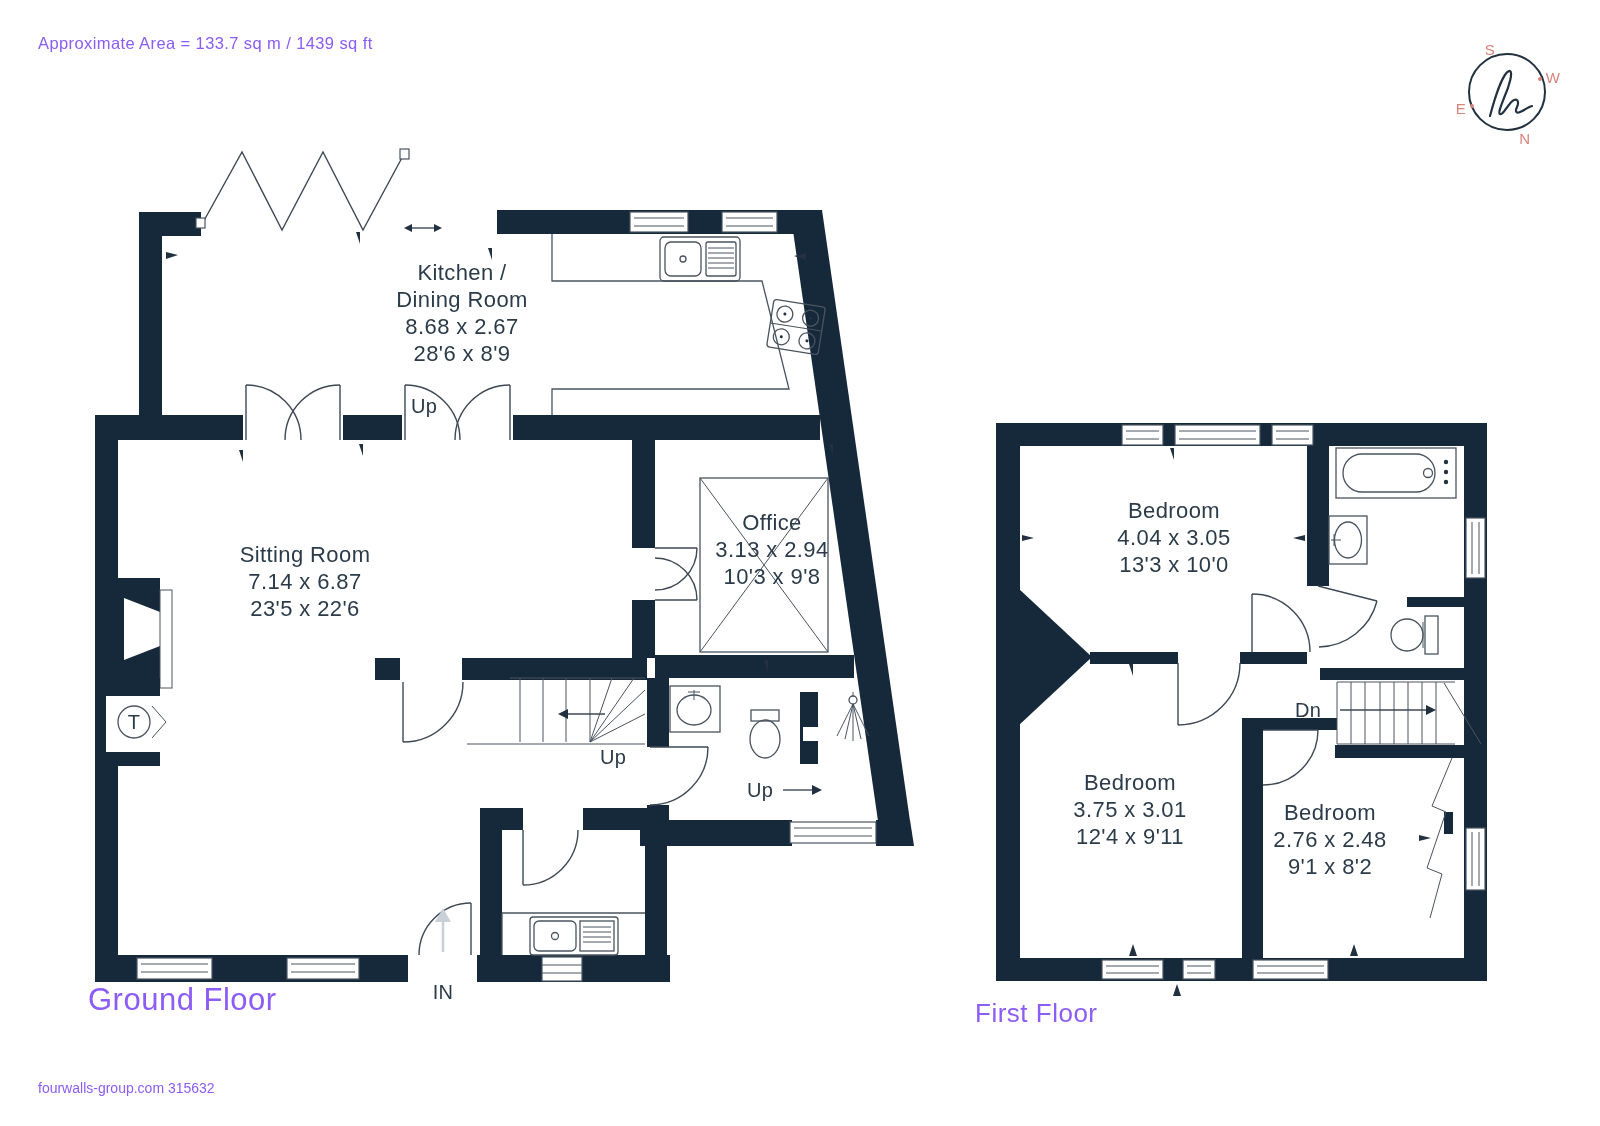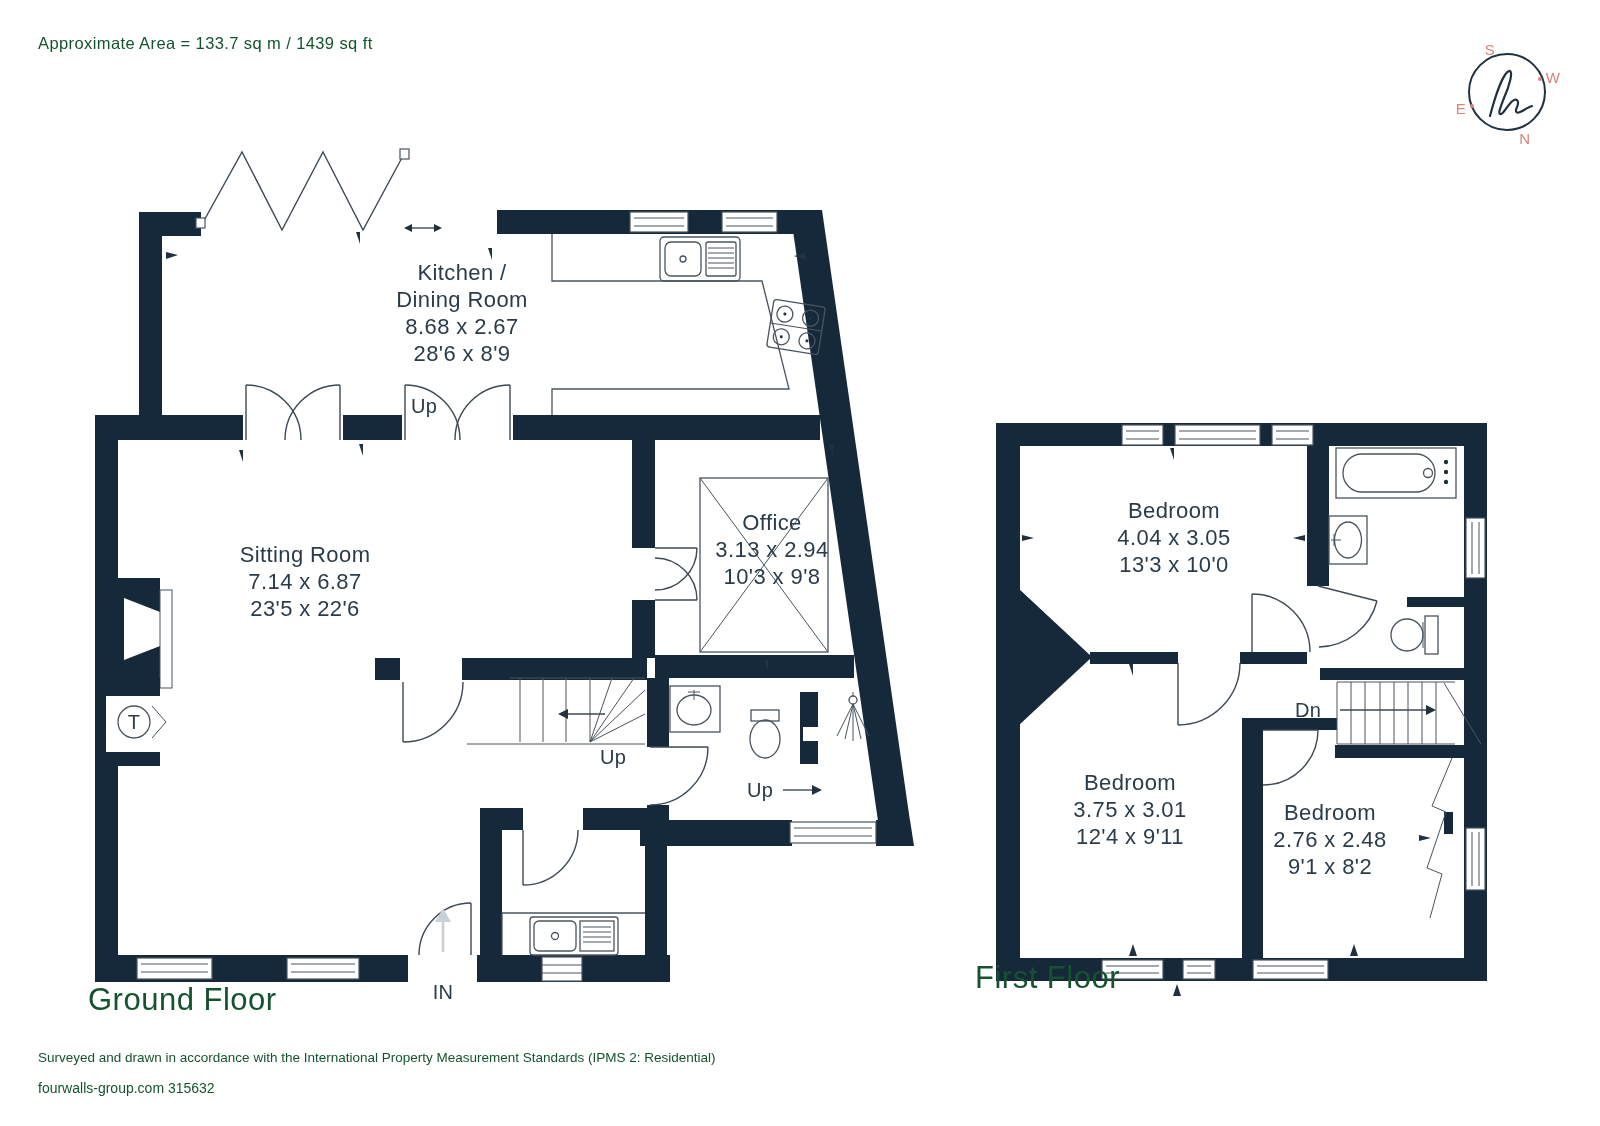--- a/index.html
+++ b/index.html
@@ -1,21 +1,21 @@
 <!DOCTYPE html>
 <html><head>
 <meta charset="utf-8">
 <style>
   html,body{margin:0;padding:0;background:#ffffff;}
   #stage{position:relative;width:1600px;height:1118px;background:#ffffff;overflow:hidden;
-         font-family:"Liberation Sans", sans-serif;color:#14532d;}
+         font-family:"Liberation Sans", sans-serif;color:#8b5cf6;}
   .abs{position:absolute;}
   #area-text{left:38px;top:34px;font-size:16.5px;letter-spacing:.4px;}
   #gf-title{left:88px;top:982px;font-size:31px;letter-spacing:.5px;}
-  #ff-title{left:975px;top:960px;font-size:31px;letter-spacing:.5px;}
+  #ff-title{left:975px;top:998px;font-size:26px;letter-spacing:.5px;}
   #footer1{left:38px;top:1050px;font-size:13.5px;}
   #footer2{left:38px;top:1080px;font-size:14px;}
   svg{position:absolute;left:0;top:0;}
   svg text{font-family:"Liberation Sans", sans-serif;fill:#2c3b49;}
   .rm{font-size:22px;letter-spacing:.4px;text-anchor:middle;}
   .sm{font-size:20px;letter-spacing:.3px;text-anchor:middle;}
   .cp{font-size:15px;letter-spacing:.5px;text-anchor:middle;fill:#d9837a;}
   .w{fill:#16293b;stroke:none;}
   .ln{stroke:#49545f;stroke-width:1.3;fill:none;}
   .thin{stroke:#49545f;stroke-width:1;fill:none;}
@@ -442,15 +442,14 @@
       <text class="cp" x="1553" y="83">W</text>
       <text class="cp" x="1461" y="114">E</text>
       <text class="cp" x="1525" y="144">N</text>
       <circle cx="1540" cy="79" r="2" fill="#d9837a"></circle>
       <circle cx="1472" cy="106" r="2" fill="#d9837a"></circle>
     </g>
   </svg>
 
   <div id="gf-title" class="abs">Ground Floor</div>
   <div id="ff-title" class="abs">First Floor</div>
-  <div id="footer1" class="abs">Surveyed and drawn in accordance with the International Property Measurement Standards (IPMS 2: Residential)</div>
   <div id="footer2" class="abs">fourwalls-group.com 315632</div>
 </div>
 
 </body></html>

